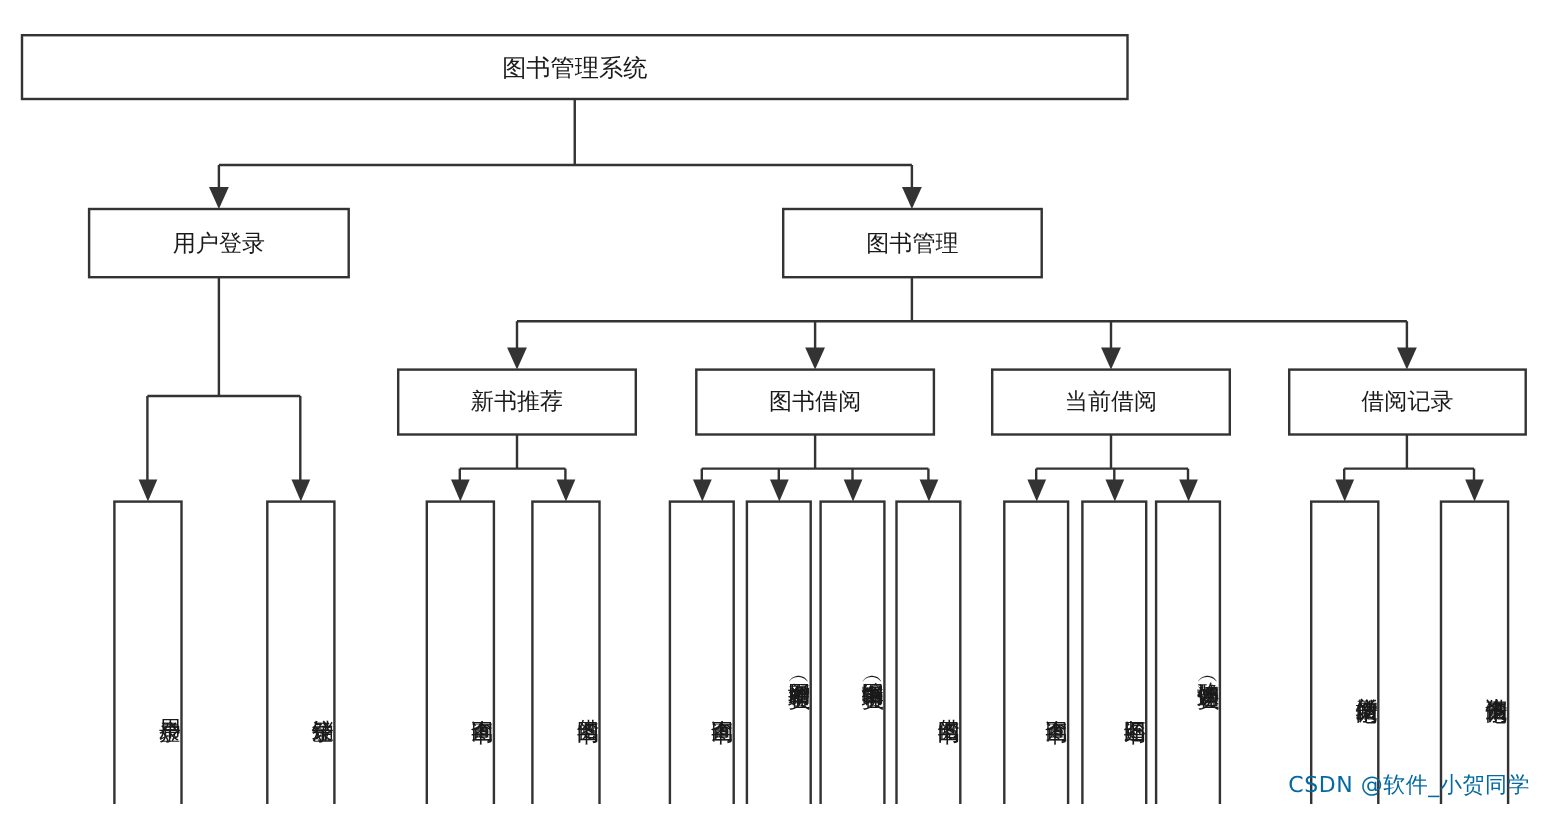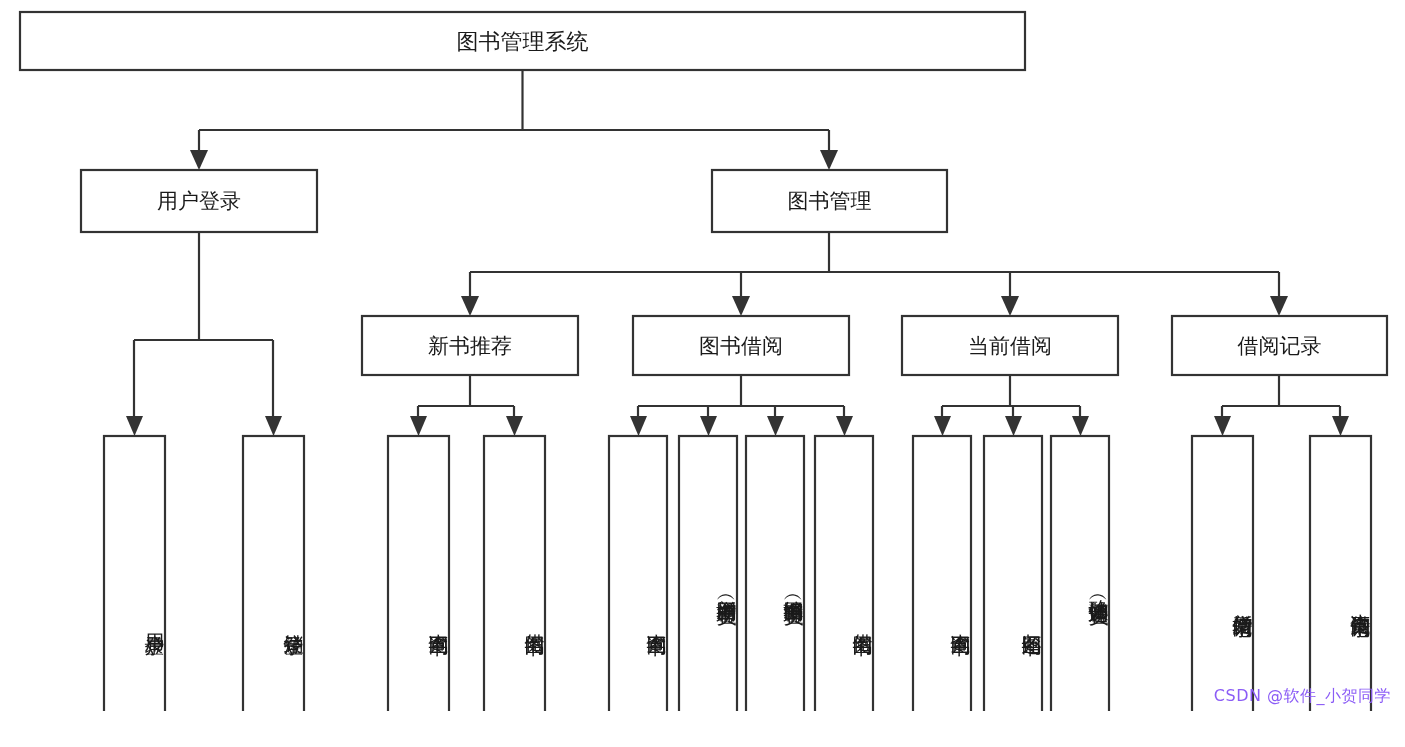--- a/index.html
+++ b/index.html
@@ -9,20 +9,21 @@
   }
   body {
     font-family: "DejaVu Sans", "Liberation Sans", sans-serif;
   }
   #diagram-root {
     position: relative;
     width: 1405px;
     height: 711px;
     background: #ffffff;
     overflow: hidden;
+    margin-top: 20px;
   }
   svg.flow {
     position: absolute;
     left: 0;
     top: 0;
     width: 1405px;
     height: 747px;
   }
   .node-box {
     fill: #ffffff;
@@ -68,22 +69,22 @@
     pointer-events: none;
     display: flex;
     align-items: flex-start;
     justify-content: center;
   }
   .watermark {
     position: absolute;
     right: 14px;
     bottom: 4px;
     font-family: "DejaVu Sans", "Liberation Sans", sans-serif;
-    font-size: 16px;
-    color: #8b5cf6;
+    font-size: 20px;
+    color: #0369a1;
     white-space: nowrap;
     letter-spacing: 0.5px;
   }
 </style>
 </head>
 <body>
 
 <div id="diagram-root">
 
   <svg class="flow" viewBox="0 0 1405 747">

